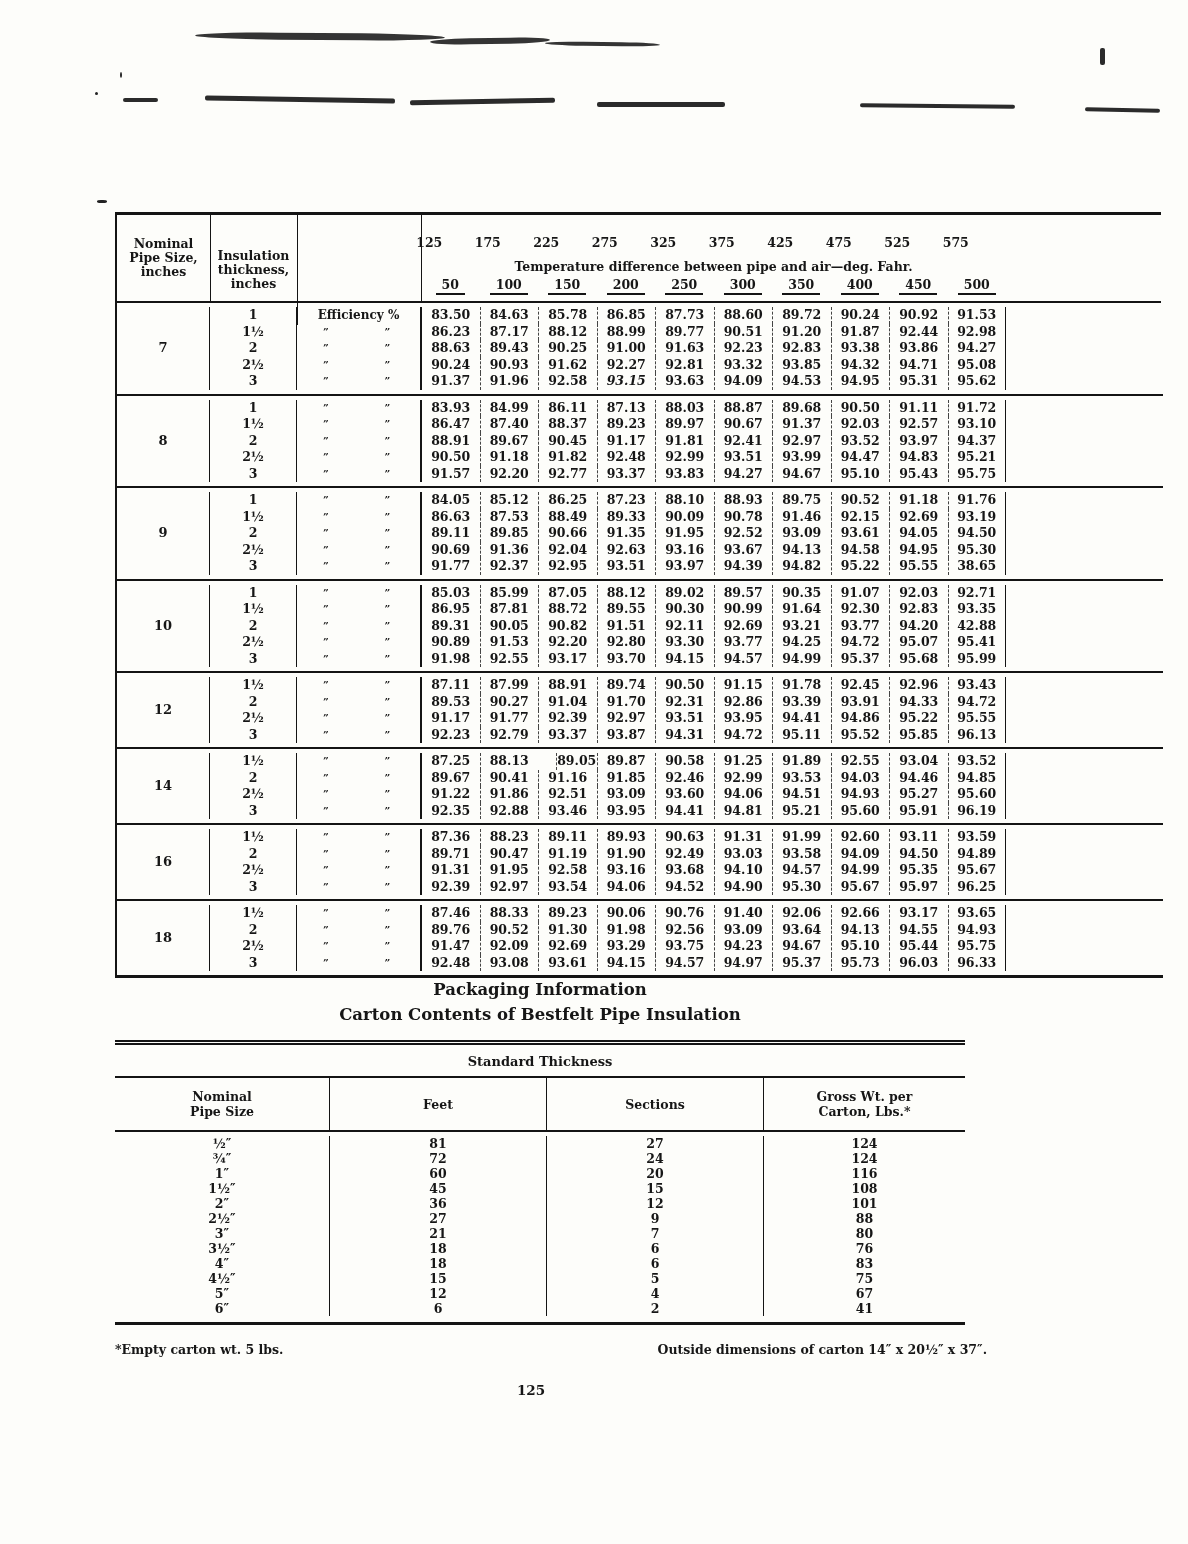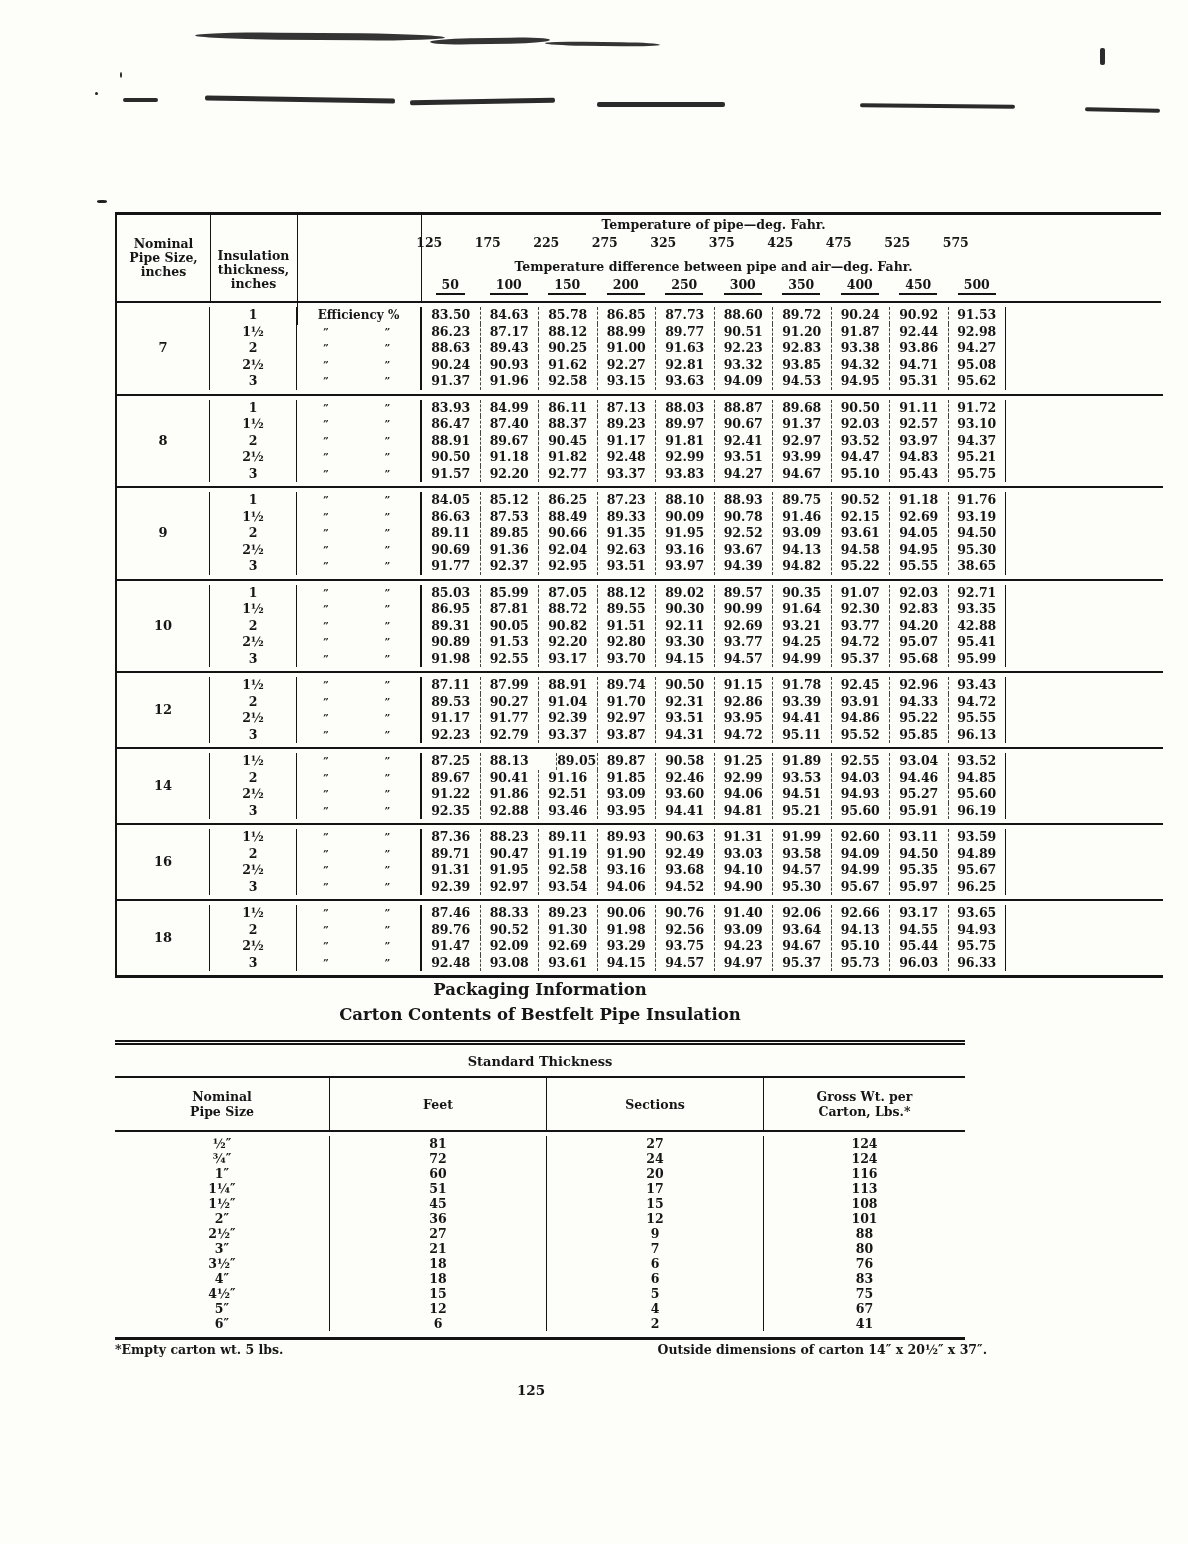--- a/index.html
+++ b/index.html
@@ -85,21 +85,20 @@
 
 <div id="eff-table">
   <div class="eff-header">
     <div class="hcell corner1">Nominal
 Pipe Size,
 inches</div>
     <div class="hcell corner2">Insulation
 thickness,
 inches</div>
     <div class="hcell effspace"></div>
-    <div class="tlabel" style="top:2px;">Temperature of pipe—deg. Fahr.</div>
     <div class="temps pipe-temps" id="pipe-temps">
         <span>125</span>
         <span>175</span>
         <span>225</span>
         <span>275</span>
         <span>325</span>
         <span>375</span>
         <span>425</span>
         <span>475</span>
         <span>525</span>
@@ -172,21 +171,21 @@
         <div class="c c-v" style="grid-area: 4 / 11;">93.85</div>
         <div class="c c-v" style="grid-area: 4 / 12;">94.32</div>
         <div class="c c-v" style="grid-area: 4 / 13;">94.71</div>
         <div class="c c-v last" style="grid-area: 4 / 14;">95.08</div>
         <div class="c c-th" style="grid-row: 5;">3</div>
         <div class="c c-e1" style="grid-row: 5;">”</div>
         <div class="c c-e2" style="grid-row: 5;">”</div>
         <div class="c c-v first" style="grid-area: 5 / 5;">91.37</div>
         <div class="c c-v" style="grid-area: 5 / 6;">91.96</div>
         <div class="c c-v" style="grid-area: 5 / 7;">92.58</div>
-        <div class="c c-v" style="grid-area: 5 / 8;">93.15</div>
+        <div class="c c-v" style="grid-area: 5 / 8; font-style: italic;">93.15</div>
         <div class="c c-v" style="grid-area: 5 / 9;">93.63</div>
         <div class="c c-v" style="grid-area: 5 / 10;">94.09</div>
         <div class="c c-v" style="grid-area: 5 / 11;">94.53</div>
         <div class="c c-v" style="grid-area: 5 / 12;">94.95</div>
         <div class="c c-v" style="grid-area: 5 / 13;">95.31</div>
         <div class="c c-v last" style="grid-area: 5 / 14;">95.62</div>
       </div>
       <div class="blk">
         <div class="c c-pipe" style="grid-row: 1 / span 5;">8</div>
         <div class="c c-th" style="grid-row: 1;">1</div>
@@ -640,26 +639,20 @@
         <div>24</div>
         <div>124</div>
       </div>
       <div class="pk-row">
         <div>1″</div>
         <div>60</div>
         <div>20</div>
         <div>116</div>
       </div>
       <div class="pk-row">
-        <div>1¼″</div>
-        <div>51</div>
-        <div>17</div>
-        <div>113</div>
-      </div>
-      <div class="pk-row">
         <div>1½″</div>
         <div>45</div>
         <div>15</div>
         <div>108</div>
       </div>
       <div class="pk-row">
         <div>2″</div>
         <div>36</div>
         <div>12</div>
         <div>101</div>

